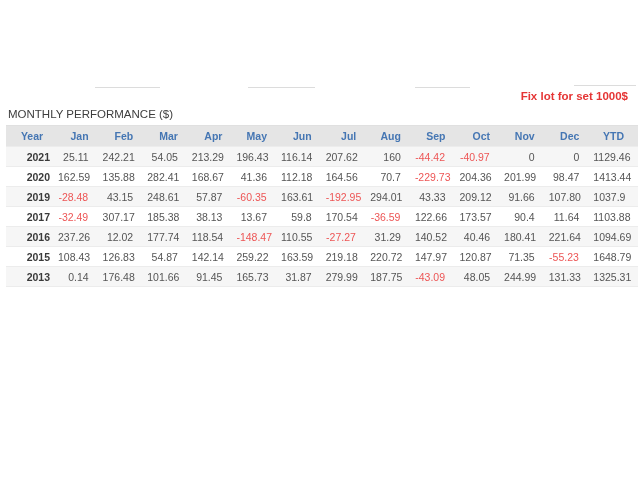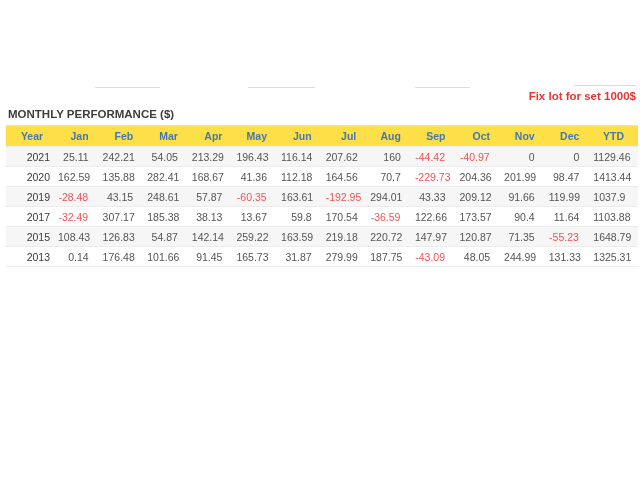--- a/index.html
+++ b/index.html
@@ -15,68 +15,68 @@
     height: 1px;
     background: #dcdcdc;
     top: 87px;
   }
   .d1 { left: 95px;  width: 65px; }
   .d2 { left: 248px; width: 67px; }
   .d3 { left: 415px; width: 55px; }
   .d4 { left: 574px; width: 62px; top: 85px; }
   .fix-note {
     position: absolute;
-    top: 90px; right: 4px;
+    top: 90px; right: 12px;
     color: #e53535;
     font-size: 11.5px;
     font-weight: bold;
     white-space: nowrap;
     margin-left: 48px;
   }
   .section-title {
     position: absolute;
     left: 8px; top: 108px;
     font-size: 11.5px;
-    font-weight: bold;
+    font-weight: normal;
     color: #3d3d3d;
   }
   table.perf {
     position: absolute;
     left: 6px; top: 125px;
     width: 632px;
     border-collapse: collapse;
     table-layout: fixed;
     font-size: 10.5px;
   }
   table.perf thead th {
     color: #4576b3;
     font-weight: bold;
     height: 20px;
     text-align: right;
     padding: 0 14px 0 0;
     border-top: 1px solid #e0e0e0;
     border-bottom: 1px solid #ececec;
-    background: #fde047;
+    background: #e5e5e5;
     overflow: hidden;
   }
   table.perf thead th.year-col {
     text-align: center;
     padding: 0;
   }
   table.perf tbody td {
     color: #555555;
     text-align: right;
     height: 19px;
     padding: 0 14px 0 0;
     border-bottom: 1px solid #ececec;
     white-space: nowrap;
     overflow: hidden;
   }
   table.perf tbody td.year-cell {
-    font-weight: normal;
+    font-weight: bold;
     color: #3a3a3a;
     padding-right: 8px;
   }
   table.perf tbody tr:nth-child(odd) { background: #f6f6f6; }
   table.perf tbody tr:nth-child(even) { background: #ffffff; }
   table.perf td.neg { color: #ed5555; text-align: center; }
 </style>
 </head>
 <body>
 
@@ -163,40 +163,56 @@
         <td>43.15</td>
         <td>248.61</td>
         <td>57.87</td>
         <td class="neg">-60.35</td>
         <td>163.61</td>
         <td class="neg">-192.95</td>
         <td>294.01</td>
         <td>43.33</td>
         <td>209.12</td>
         <td>91.66</td>
-        <td>119.99</td>
+        <td>107.80</td>
         <td>1037.9</td>
       </tr>
       <tr>
         <td class="year-cell">2017</td>
         <td class="neg">-32.49</td>
         <td>307.17</td>
         <td>185.38</td>
         <td>38.13</td>
         <td>13.67</td>
         <td>59.8</td>
         <td>170.54</td>
         <td class="neg">-36.59</td>
         <td>122.66</td>
         <td>173.57</td>
         <td>90.4</td>
         <td>11.64</td>
         <td>1103.88</td>
       </tr>
       <tr>
+        <td class="year-cell">2016</td>
+        <td>237.26</td>
+        <td>12.02</td>
+        <td>177.74</td>
+        <td>118.54</td>
+        <td class="neg">-148.47</td>
+        <td>110.55</td>
+        <td class="neg">-27.27</td>
+        <td>31.29</td>
+        <td>140.52</td>
+        <td>40.46</td>
+        <td>180.41</td>
+        <td>221.64</td>
+        <td>1094.69</td>
+      </tr>
+      <tr>
         <td class="year-cell">2015</td>
         <td>108.43</td>
         <td>126.83</td>
         <td>54.87</td>
         <td>142.14</td>
         <td>259.22</td>
         <td>163.59</td>
         <td>219.18</td>
         <td>220.72</td>
         <td>147.97</td>

